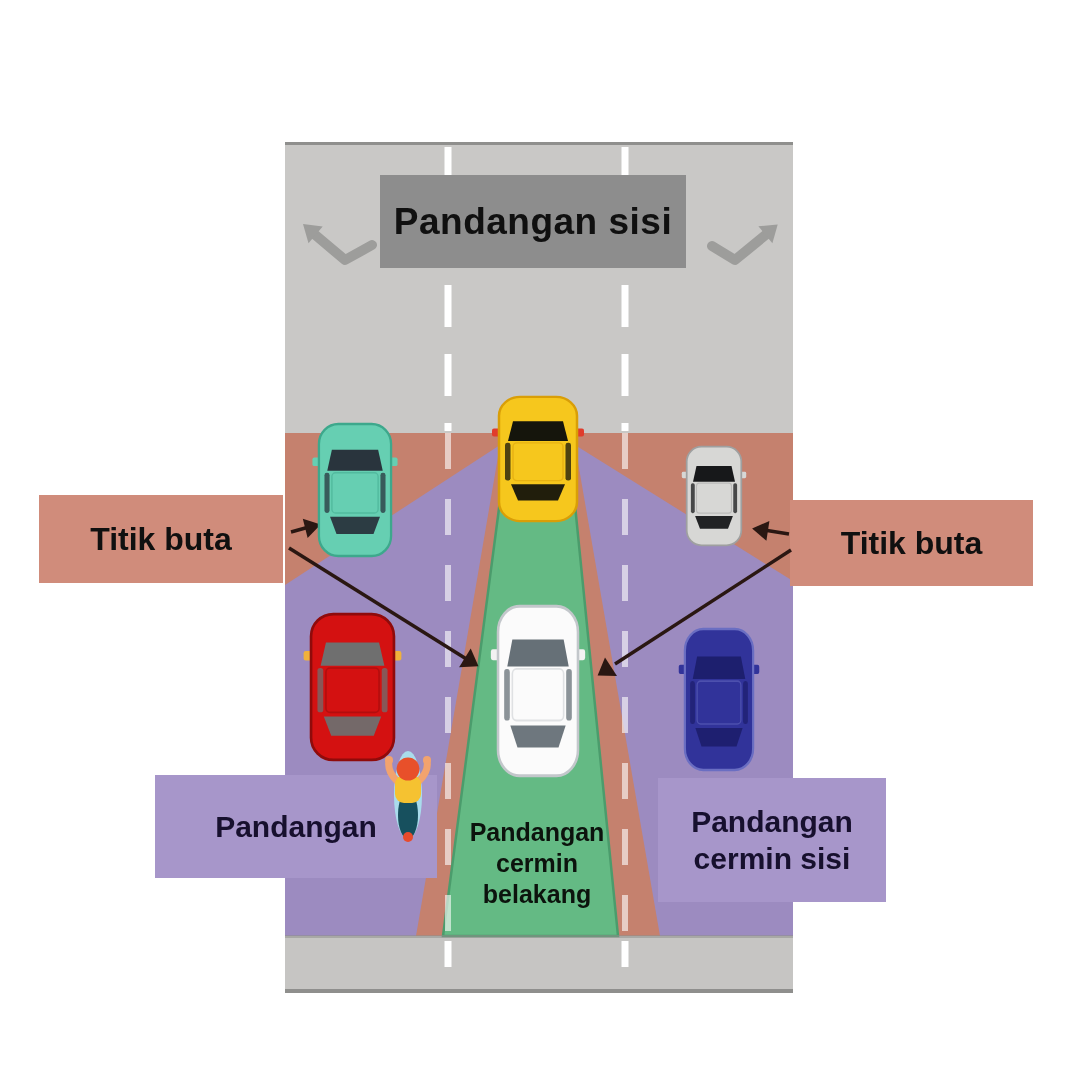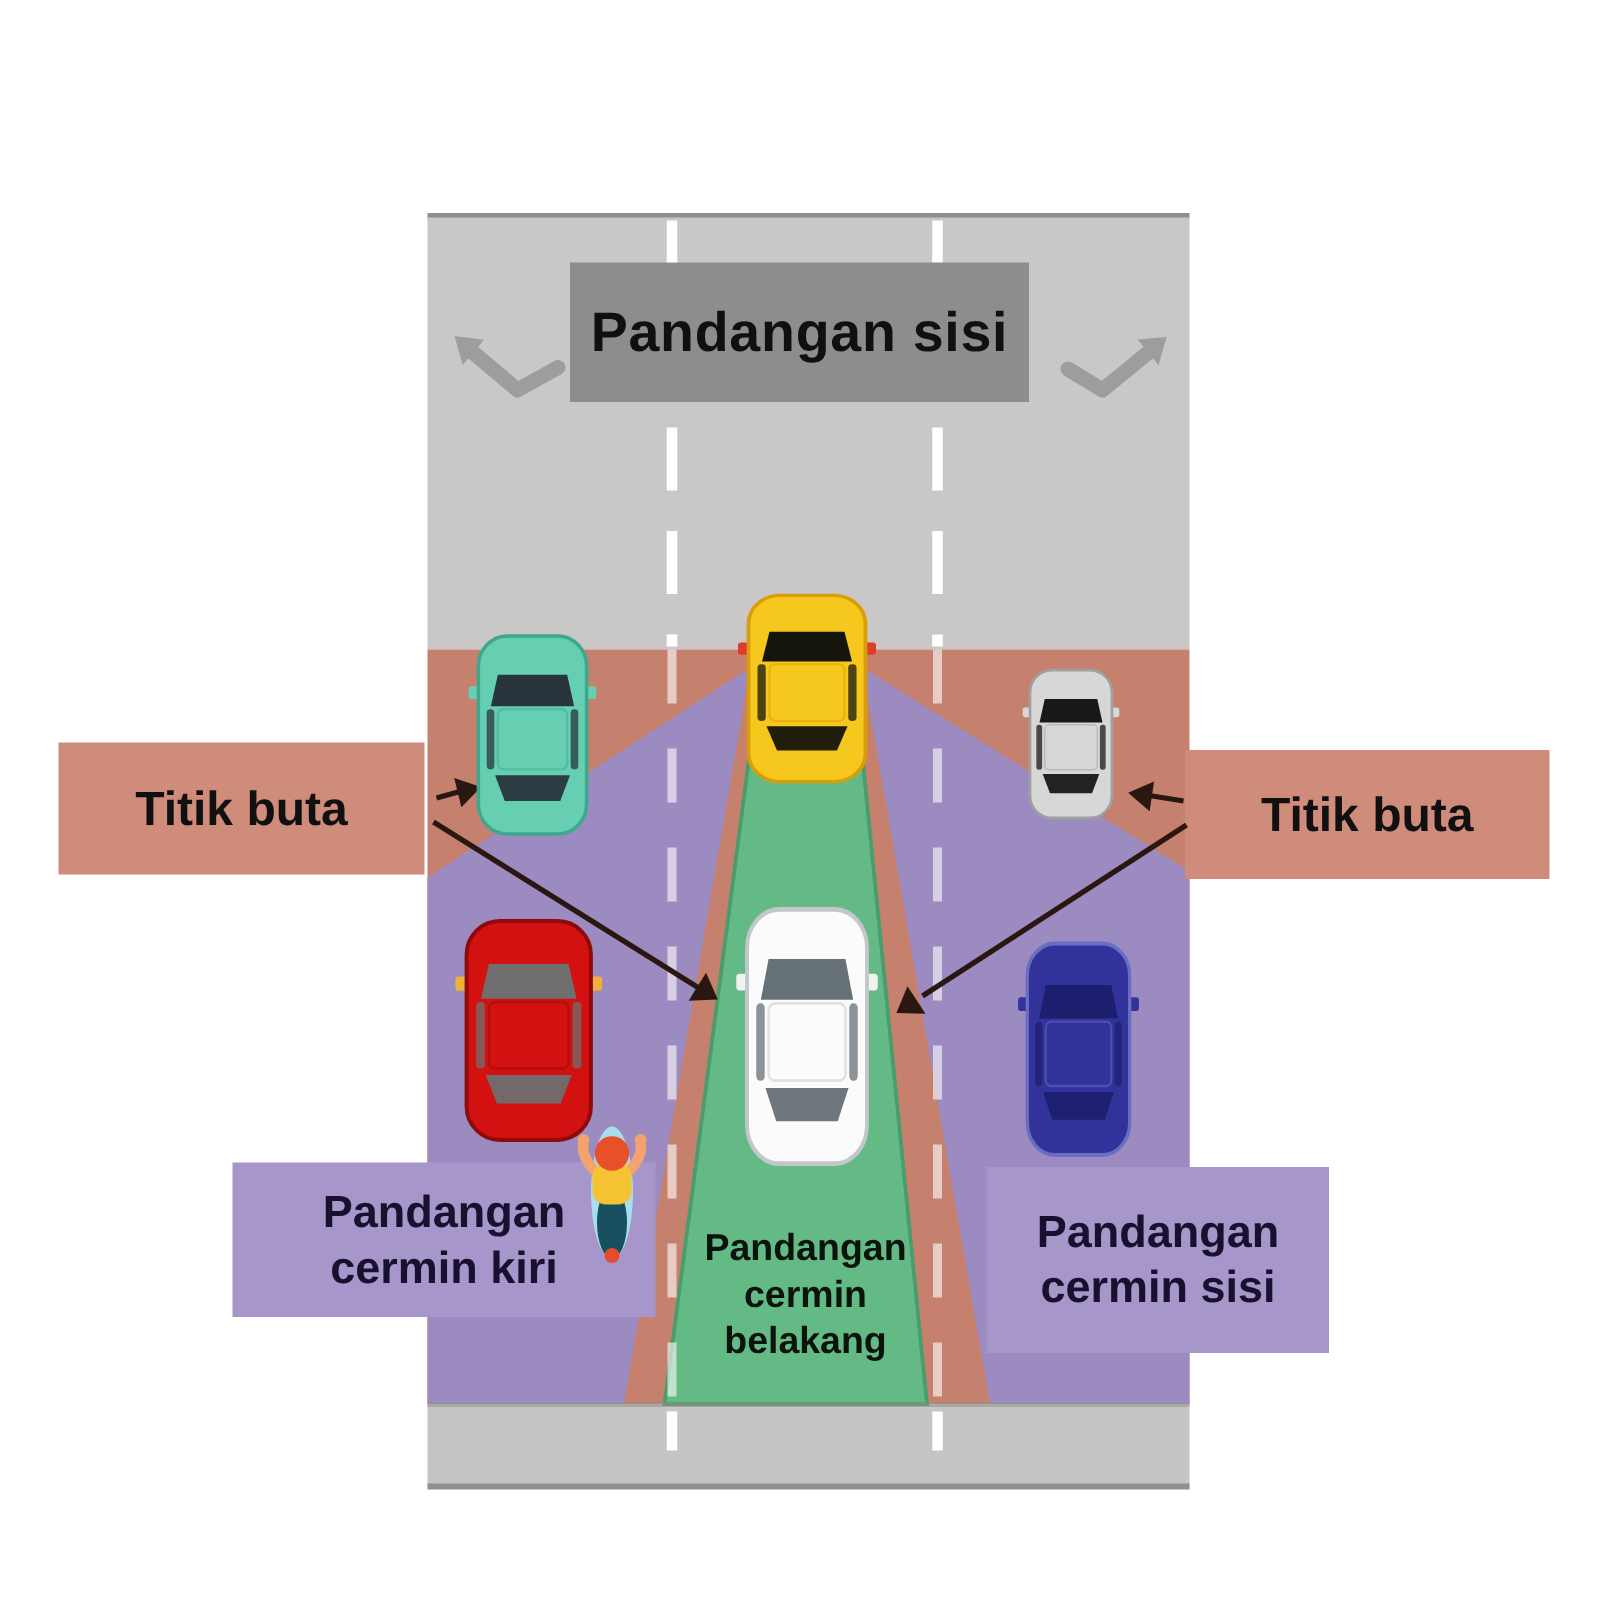--- a/index.html
+++ b/index.html
@@ -160,21 +160,20 @@
       <span>Pandangan sisi</span>
     </div>
   <div class="txt blind-left-text">
       <span>Titik buta</span>
     </div>
   <div class="txt blind-right-text">
       <span>Titik buta</span>
     </div>
   <div class="txt mirror-left-text">
     <span>Pandangan</span>
-    <span>cermin kiri</span>
   </div>
   <div class="txt mirror-right-text">
     <span>Pandangan</span>
     <span>cermin sisi</span>
   </div>
   <div class="txt rear-text">
     <span>Pandangan</span>
     <span>cermin</span>
     <span>belakang</span>
   </div>

